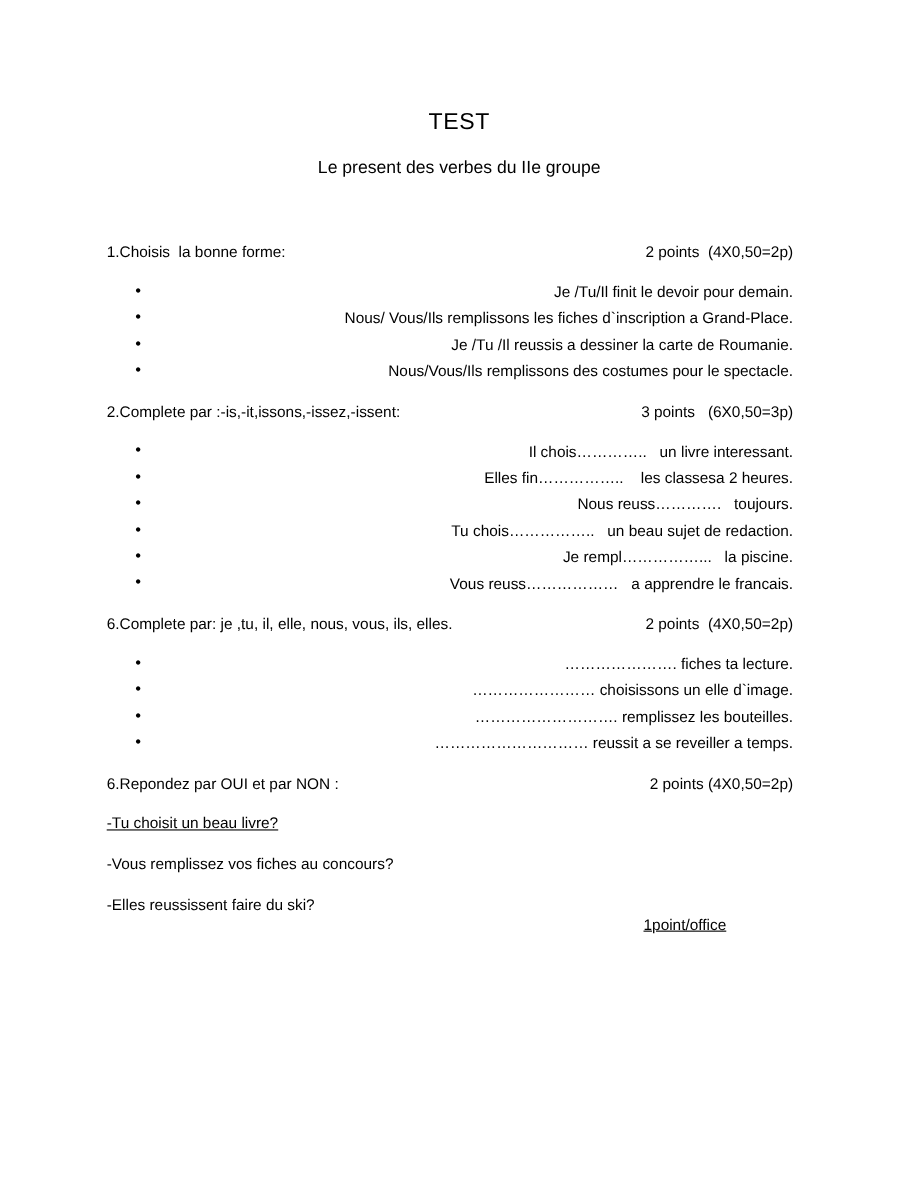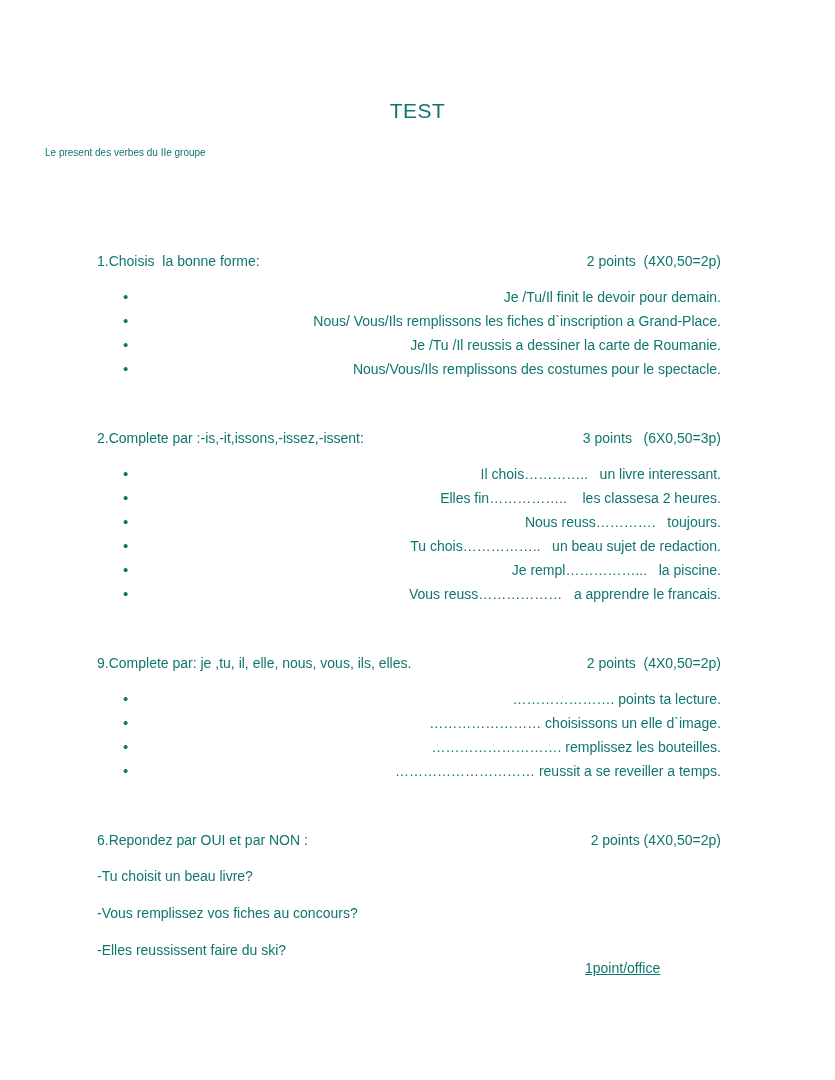--- a/index.html
+++ b/index.html
@@ -3,53 +3,52 @@
 <meta charset="utf-8">
 <style>
   * { margin: 0; padding: 0; box-sizing: border-box; }
   html, body { background: #ffffff; }
   .page {
     position: relative;
     width: 835px;
     height: 1080px;
     background: #ffffff;
     font-family: "Liberation Sans", sans-serif;
-    color: #0f766e;
+    color: #000000;
     font-size: 14px;
     overflow: hidden;
   }
   .title {
     padding-top: 97px;
     text-align: center;
     font-size: 21px;
     line-height: 27px;
     letter-spacing: 0.5px;
     white-space: pre-wrap;
   }
   .subtitle {
     margin-top: 20px;
-    text-align: left;
-    font-size: 10px;
+    text-align: center;
+    font-size: 16px;
     line-height: 18px;
     white-space: pre-wrap;
-    padding-left: 45px;
   }
   .content {
     margin-left: 97px;
     width: 624px;
   }
   .sec-header {
     display: flex;
     justify-content: space-between;
     align-items: baseline;
     line-height: 19px;
   }
   .sec-header.first { margin-top: 58px; }
   .sec-header.after-list { margin-top: 16px; }
-  .sec-heading { white-space: pre-wrap; margin-top: 32px; }
+  .sec-heading { white-space: pre-wrap; }
   .sec-points { white-space: pre-wrap; }
   ul.bullets {
     list-style: none;
     margin-top: 14px;
   }
   ul.bullets li {
     position: relative;
     padding-left: 50px;
     line-height: 24px;
     white-space: pre-wrap;
@@ -60,21 +59,21 @@
     position: absolute;
     left: 26px;
     top: 0;
     font-size: 15px;
   }
   .question {
     margin-top: 19px;
     line-height: 18px;
     white-space: pre-wrap;
   }
-  .question.first { margin-top: 17px; }
+  .question.first { margin-top: 17px; text-decoration: underline; }
   .footer-note {
     padding-left: 488px;
     line-height: 18px;
     white-space: pre-wrap;
     text-decoration: underline;
   }
 </style>
 </head>
 <body>
 
@@ -103,25 +102,25 @@
     <ul class="bullets">
       <li>Il chois…………..   un livre interessant.</li>
       <li>Elles fin……………..    les classesa 2 heures.</li>
       <li>Nous reuss………….   toujours.</li>
       <li>Tu chois……………..   un beau sujet de redaction.</li>
       <li>Je rempl……………...   la piscine.</li>
       <li>Vous reuss………………   a apprendre le francais.</li>
     </ul>
 
     <div class="sec-header after-list">
-      <span class="sec-heading">9.Complete par: je ,tu, il, elle, nous, vous, ils, elles.</span>
+      <span class="sec-heading">6.Complete par: je ,tu, il, elle, nous, vous, ils, elles.</span>
       <span class="sec-points">2 points  (4X0,50=2p)</span>
     </div>
     <ul class="bullets">
-      <li>…………………. points ta lecture.</li>
+      <li>…………………. fiches ta lecture.</li>
       <li>…………………… choisissons un elle d`image.</li>
       <li>………………………. remplissez les bouteilles.</li>
       <li>………………………… reussit a se reveiller a temps.</li>
     </ul>
 
     <div class="sec-header after-list">
       <span class="sec-heading">6.Repondez par OUI et par NON :</span>
       <span class="sec-points">2 points (4X0,50=2p)</span>
     </div>
     <div class="question first">-Tu choisit un beau livre?</div>

